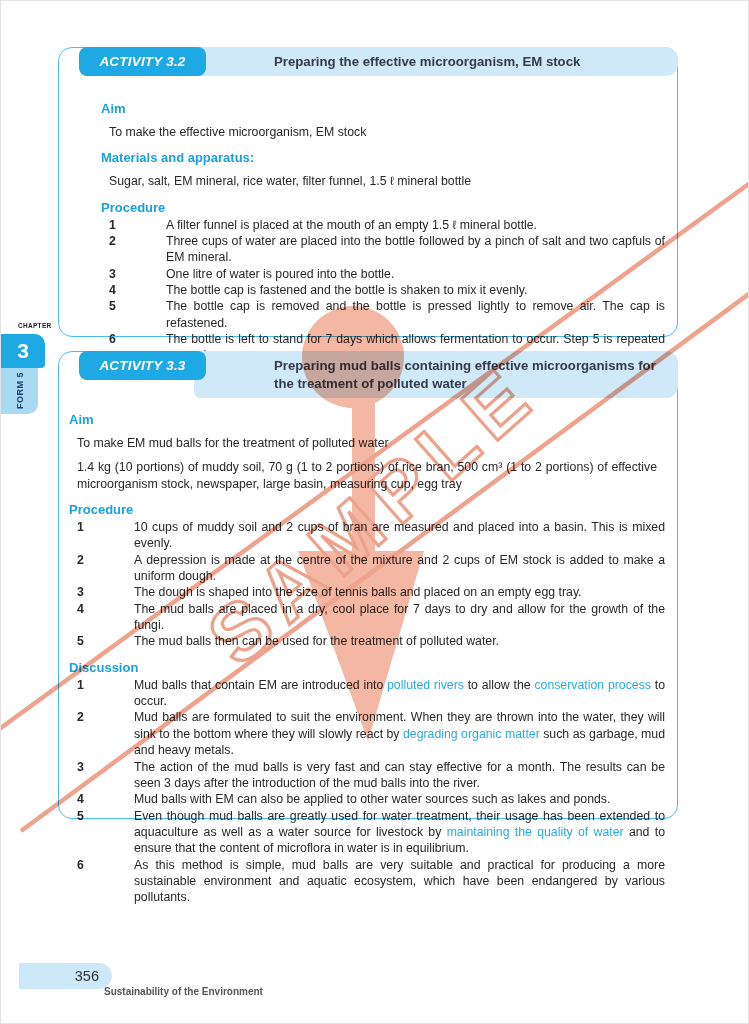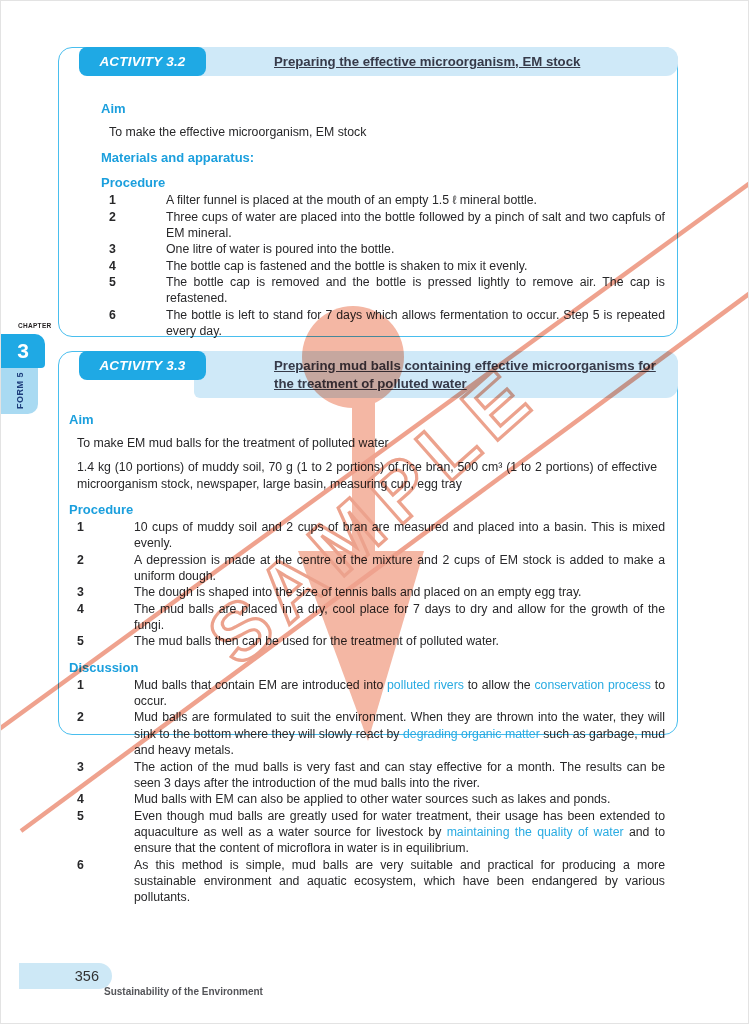--- a/index.html
+++ b/index.html
@@ -8,33 +8,33 @@
     background:#ffffff;border:1px solid #e3e3e3;box-sizing:border-box;
     font-family:"Liberation Sans","DejaVu Sans",sans-serif;
     color:#28282a;overflow:hidden;
   }
   
   .activity-box{
     position:absolute;left:57px;width:620px;box-sizing:border-box;
     border:1.5px solid #49beee;border-radius:14px;background:transparent;
   }
   .box1{top:46px;height:290px;padding-left:32px;}
-  .box2{top:350px;height:384px;}
+  .box2{top:350px;height:468px;}
   .badge{
     position:absolute;top:-1px;left:20px;width:127px;height:29px;z-index:3;
     background:#1fa9e4;border-radius:8px;
     display:flex;align-items:center;justify-content:center;
     color:#ffffff;font-weight:bold;font-style:italic;font-size:13.5px;letter-spacing:.2px;
   }
   .band{
     position:absolute;top:-1px;left:135px;right:-1px;z-index:2;
     background:#cfe9f8;border-radius:6px 12px 12px 6px;
     display:flex;flex-direction:column;justify-content:center;
     padding-left:80px;box-sizing:border-box;
-    color:#363a49;font-weight:bold;font-size:13.2px;line-height:1.35;text-decoration:underline;
+    color:#363a49;font-weight:bold;font-size:13.2px;line-height:1.35;
   }
   .box1 .band{height:29px;}
   .box2 .band{height:47px;}
   .content{position:relative;z-index:1;padding:0 12px 8px 10px;}
   .box1 .content{padding-top:49px;}
   .box2 .content{padding-top:56px;}
   h3.sec{margin:10px 0 2px 0;font-size:13px;color:#1b9fdd;font-weight:bold;}
   .content h3.sec:first-child{margin-top:4px;}
   p.body{margin:8px;font-size:12.3px;line-height:1.33;}
   .steps{padding-left:8px;}
@@ -73,20 +73,21 @@
 
   <section class="activity-box box1">
     <div class="badge">ACTIVITY 3.2</div>
     <div class="band">
         <div>Preparing the effective microorganism, EM stock</div>
       </div>
     <div class="content">
       <h3 class="sec">Aim</h3>
       <p class="body">To make the effective microorganism, EM stock</p>
       <h3 class="sec">Materials and apparatus:</h3>
+      <p class="body">Sugar, salt, EM mineral, rice water, filter funnel, 1.5 ℓ mineral bottle</p>
       <h3 class="sec">Procedure</h3>
       <div class="steps">
           <div class="step">
             <span class="num">1</span>
             <span class="txt">A filter funnel is placed at the mouth of an empty 1.5 ℓ mineral bottle.</span>
           </div>
           <div class="step">
             <span class="num">2</span>
             <span class="txt">Three cups of water are placed into the bottle followed by a pinch of salt and two capfuls of EM mineral.</span>
           </div>

